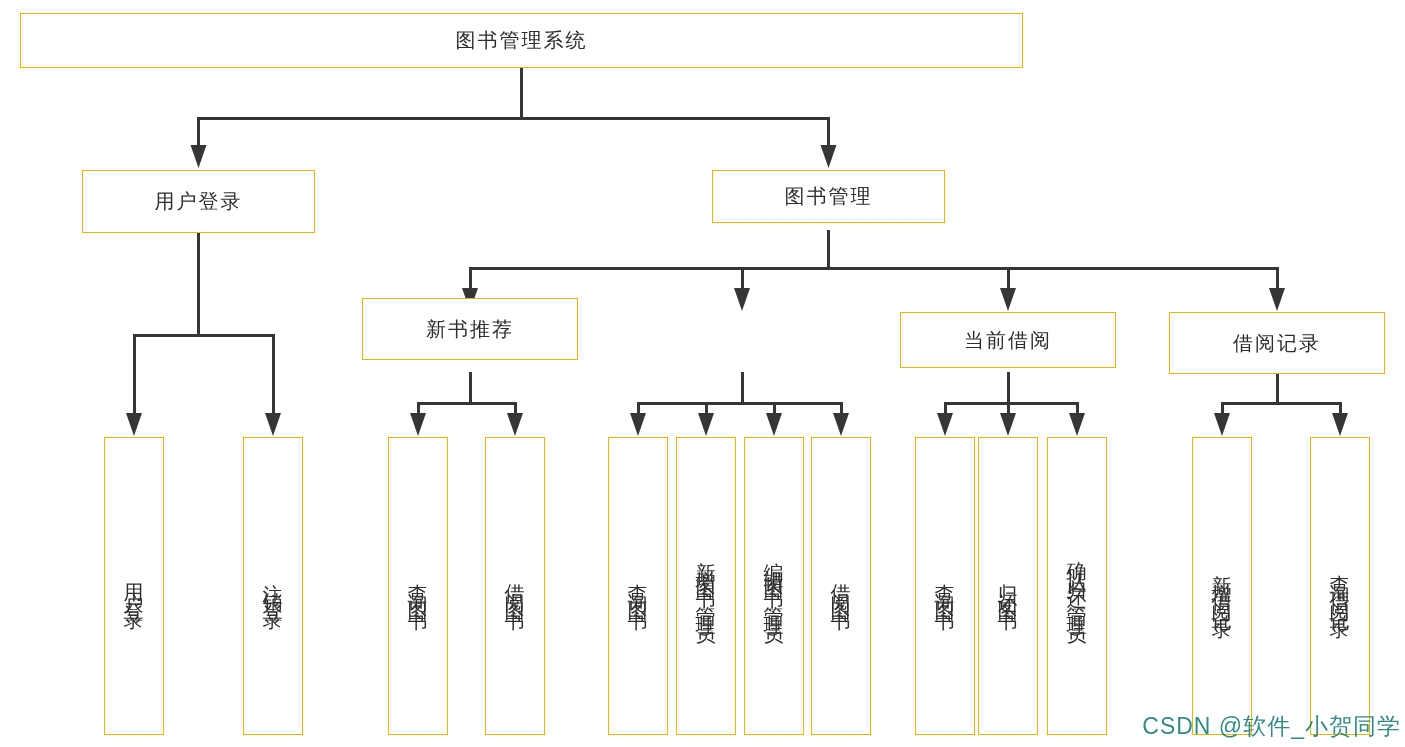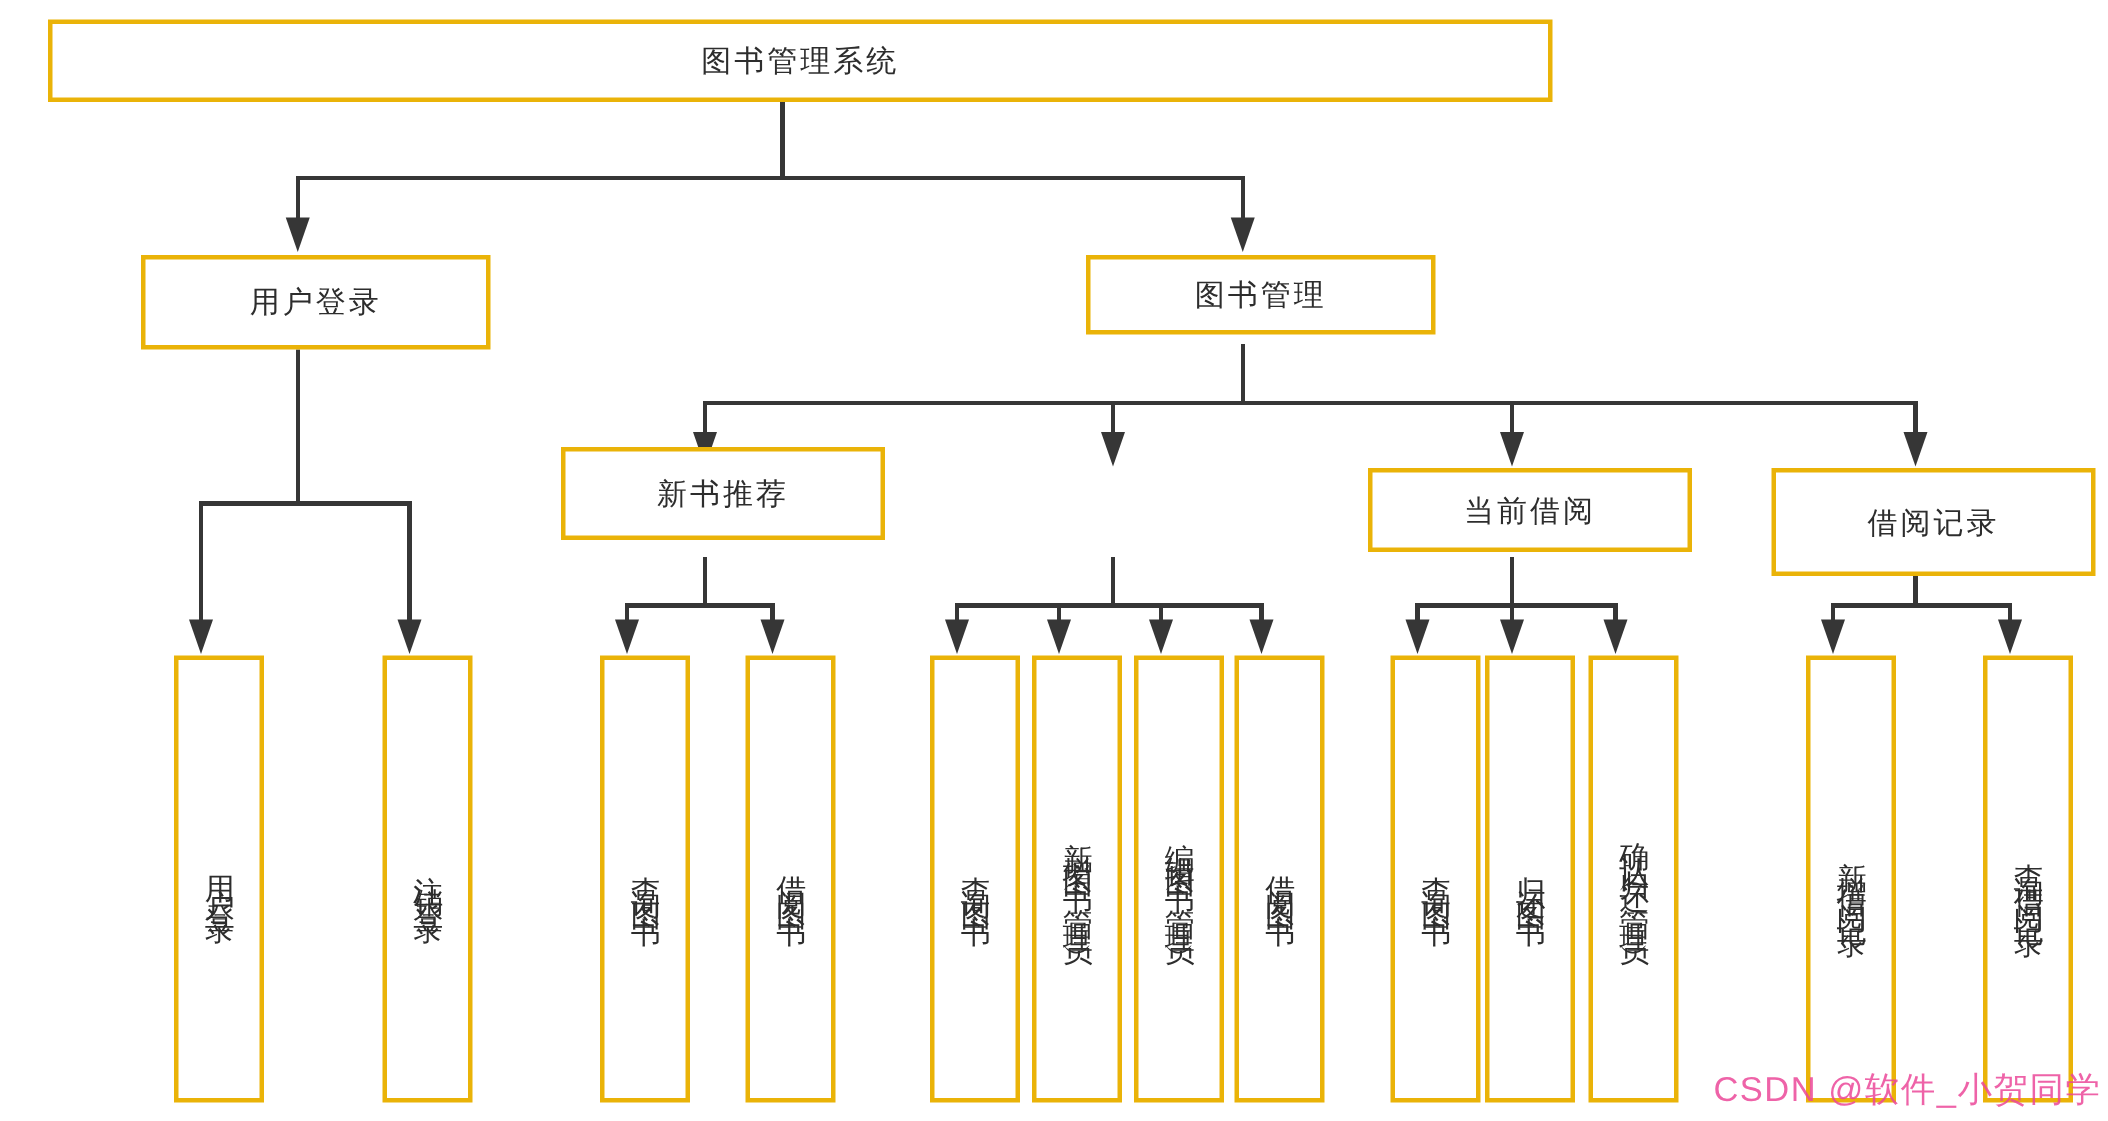--- a/index.html
+++ b/index.html
@@ -3,34 +3,33 @@
 <meta charset="utf-8">
 <style>
   html,body { margin:0; padding:0; background:#ffffff; }
   .stage {
     position:relative; width:1405px; height:747px; background:#ffffff;
     font-family:"Liberation Sans", sans-serif; overflow:hidden;
   }
   .wires { position:absolute; left:0; top:0; }
   .node {
     position:absolute; box-sizing:border-box;
-    border:3px solid #eab308; background:#ffffff;
+    border:1px solid #eab308; background:#ffffff;
     display:flex; align-items:center; justify-content:center;
     color:#2d2d2d;
-    margin-left:12px;
   }
   .h-node { font-size:20px; letter-spacing:2px; white-space:nowrap; }
   .v-node span {
     writing-mode:vertical-rl; text-orientation:mixed;
     font-size:20px; letter-spacing:9px; line-height:1;
   }
   .watermark {
     position:absolute; right:4px; bottom:5px;
     font-size:23px; letter-spacing:1px;
-    color:#ec4899; opacity:0.85; z-index:5; white-space:nowrap;
+    color:#0f766e; opacity:0.85; z-index:5; white-space:nowrap;
   }
 </style>
 </head>
 <body>
 
 <div class="stage">
 
   <svg class="wires" width="1405" height="747" viewBox="0 0 1405 747">
     <g stroke="#363636" stroke-width="3" fill="none" stroke-linecap="square" shape-rendering="crispEdges">
 
@@ -81,21 +80,21 @@
   <div class="node h-node" style="left:712px;top:170px;width:233px;height:53px">
     <span>图书管理</span>
   </div>
 
   <div class="node h-node" style="left:362px;top:298px;width:216px;height:62px">
     <span>新书推荐</span>
   </div>
   <div class="node h-node" style="left:900px;top:312px;width:216px;height:56px">
     <span>当前借阅</span>
   </div>
-  <div class="node h-node" style="left:1169px;top:312px;width:216px;height:72px">
+  <div class="node h-node" style="left:1169px;top:312px;width:216px;height:62px">
     <span>借阅记录</span>
   </div>
 
   <div class="node v-node" style="left:104px;top:437px;width:60px;height:298px">
     <span>用户登录</span>
   </div>
   <div class="node v-node" style="left:243px;top:437px;width:60px;height:298px">
     <span>注销登录</span>
   </div>
 

